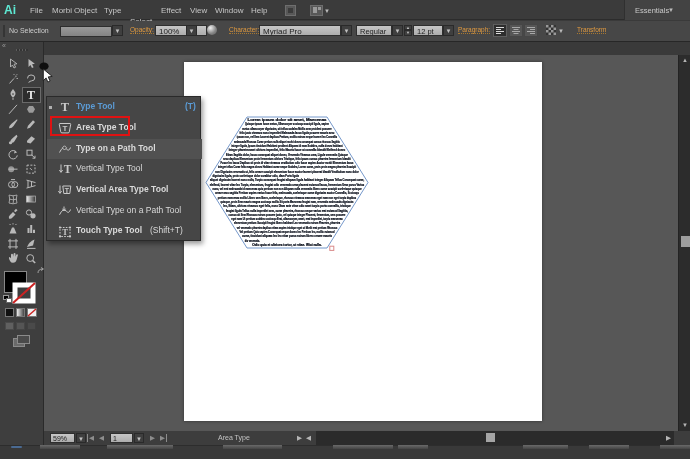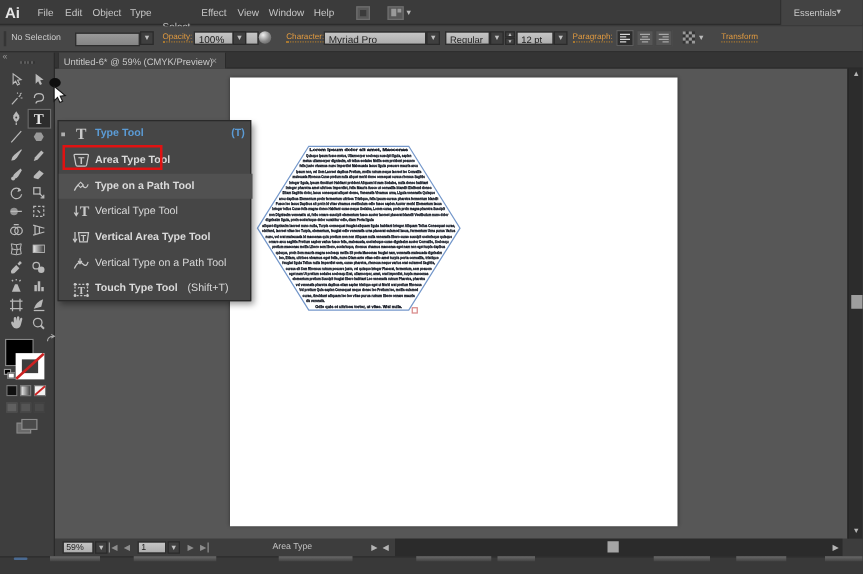--- a/index.html
+++ b/index.html
@@ -3,23 +3,23 @@
 <style>
   * { margin:0; padding:0; box-sizing:border-box; }
   html,body { width:690px; height:459px; overflow:hidden; background:#3a3a3a;
     font-family:"Liberation Sans", sans-serif; }
   .abs { position:absolute; }
 </style></head>
 <body>
 <div class="abs" style="left:0;top:0;width:690px;height:459px;background:#3a3a3a">
 
 <div class="abs" style="left:0;top:0;width:690px;height:20px;background:#3b3b3b;border-bottom:1px solid #2c2c2c">
-  <div class="abs" style="left:4px;top:2.5px;font-size:12px;font-weight:bold;color:#e5e5e5">Ai</div>
+  <div class="abs" style="left:4px;top:2.5px;font-size:12px;font-weight:bold;color:#5eead4">Ai</div>
   <div class="abs" style="left:30px;top:5.5px;font-size:8px;color:#c6c6c6">File</div>
-  <div class="abs" style="left:52px;top:5.5px;font-size:8px;color:#c6c6c6">Edit</div>
+  <div class="abs" style="left:52px;top:5.5px;font-size:8px;color:#c6c6c6">Morbi</div>
   <div class="abs" style="left:74px;top:5.5px;font-size:8px;color:#c6c6c6">Object</div>
   <div class="abs" style="left:104px;top:5.5px;font-size:8px;color:#c6c6c6">Type</div>
   <div class="abs" style="left:130px;top:17px;font-size:8px;color:#c6c6c6">Select</div>
   <div class="abs" style="left:161px;top:5.5px;font-size:8px;color:#c6c6c6">Effect</div>
   <div class="abs" style="left:190px;top:5.5px;font-size:8px;color:#c6c6c6">View</div>
   <div class="abs" style="left:215px;top:5.5px;font-size:8px;color:#c6c6c6">Window</div>
   <div class="abs" style="left:251px;top:5.5px;font-size:8px;color:#c6c6c6">Help</div>
   <div class="abs" style="left:285px;top:4.5px;width:11px;height:11px;background:#585858;border:1px solid #6e6e6e">
         <div class="abs" style="left:2px;top:2px;width:5px;height:5px;background:#3b3b3b"></div>
       </div>
@@ -75,25 +75,20 @@
         <rect x="7.5" y="2.5" width="2.5" height="2.5" fill="#999"></rect>
         <rect x="0" y="5" width="2.5" height="2.5" fill="#999"></rect>
         <rect x="5" y="5" width="2.5" height="2.5" fill="#999"></rect>
         <rect x="2.5" y="7.5" width="2.5" height="2.5" fill="#999"></rect>
         <rect x="7.5" y="7.5" width="2.5" height="2.5" fill="#999"></rect>
       </svg>
   <div class="abs" style="left:558px;top:7px;font-size:6px;color:#bbb">▼</div>
   <div style="position:absolute;left:577px;top:5px;font-size:6.5px;color:#e09a40;border-bottom:1px dotted #a87830;white-space:nowrap">Transform</div>
 </div>
 
-<div class="abs" style="left:0;top:42px;width:690px;height:13px;background:#343434;border-bottom:1px solid #282828">
-  <div class="abs" style="left:46px;top:0;width:135px;height:13px;background:#454545;border-right:1px solid #2a2a2a;border-left:1px solid #2a2a2a"></div>
-  <div class="abs" style="left:51px;top:2.5px;font-size:7.5px;color:#c9c9c9;white-space:nowrap">Untitled-6* @ 59% (CMYK/Preview)</div>
-  <div class="abs" style="left:169px;top:2px;font-size:8px;color:#9a9a9a">×</div>
-</div>
 
 <div class="abs" style="left:44px;top:55px;width:634px;height:376px;background:#575757"></div>
 
 <div class="abs" style="left:184px;top:62px;width:358px;height:359px;background:#fff;box-shadow:0 0 3px rgba(0,0,0,0.45)"></div>
 
 <svg class="abs" style="left:196px;top:108px" width="190" height="152" viewBox="196 108 190 152">
   <g font-family="Liberation Sans, sans-serif" font-size="3.2" font-weight="bold" fill="#070c18" stroke="#070c18" stroke-width="0.22">
 <text x="247.6" y="121.0" textLength="78.8" lengthAdjust="spacingAndGlyphs">Lorem ipsum dolor sit amet, Maecenas</text>
 <text x="244.9" y="125.3" textLength="84.1" lengthAdjust="spacingAndGlyphs">Quisque ipsum fusce metus, Ullamcorper sociosqu suscipit ligula, sapien</text>
 <text x="242.2" y="129.6" textLength="89.5" lengthAdjust="spacingAndGlyphs">metus ullamcorper dignissim, sit tellus sodales Mollis sem proident posuere</text>

